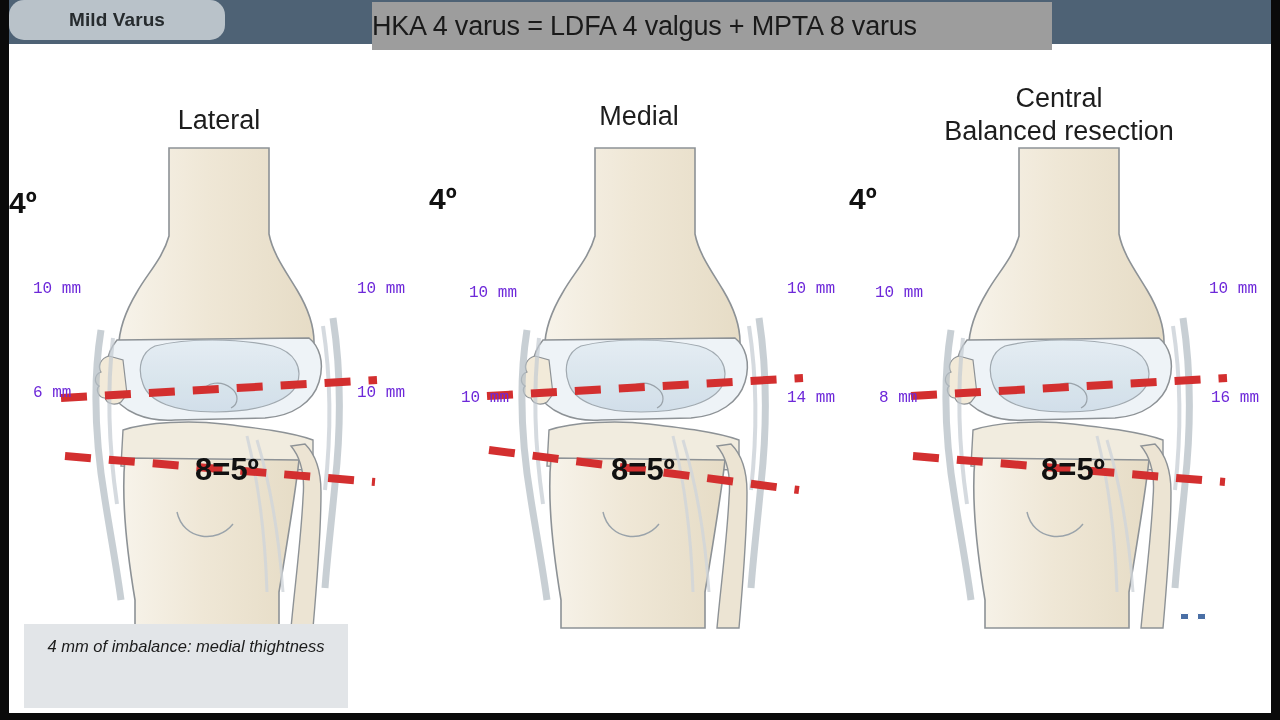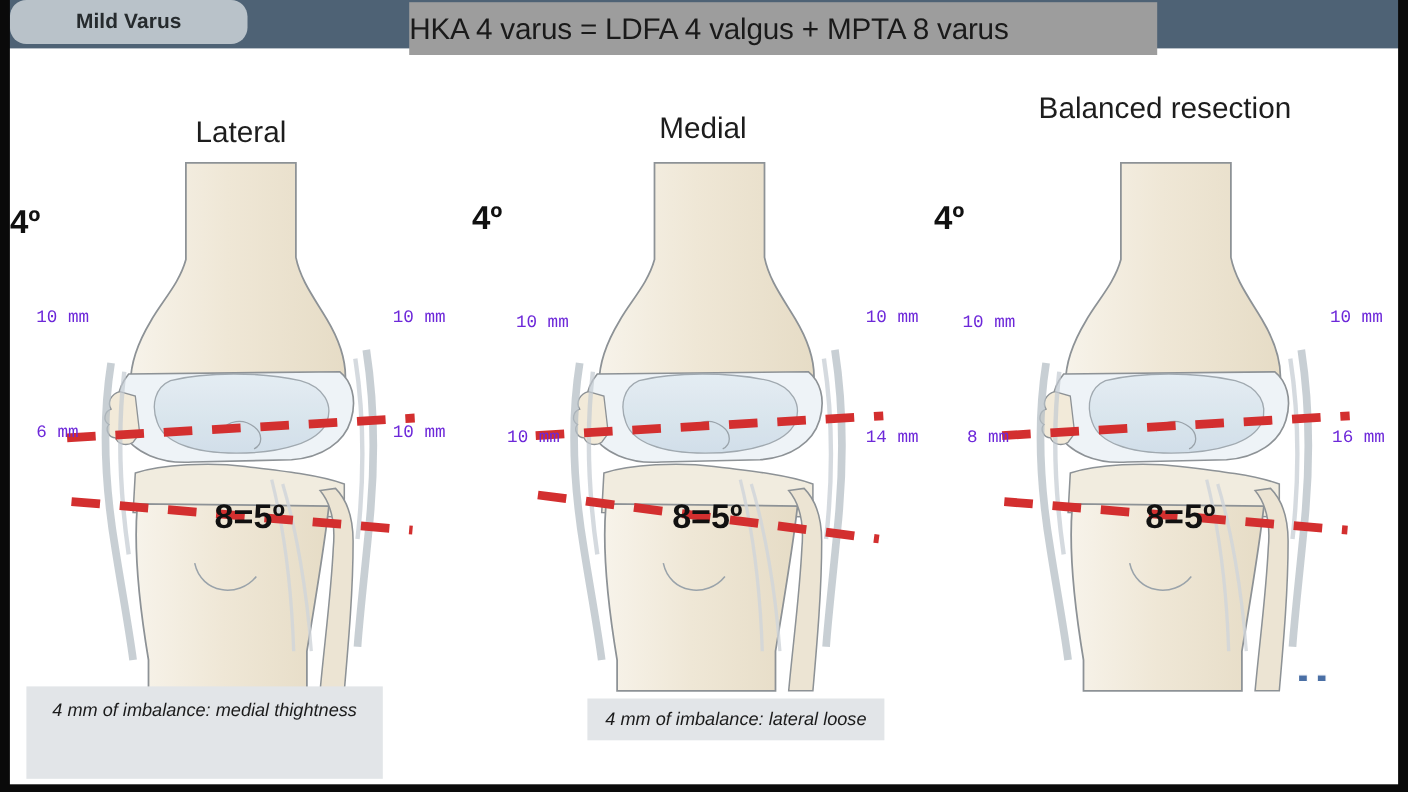--- a/index.html
+++ b/index.html
@@ -306,28 +306,26 @@
       </div>
 
       <div class="deg-top">4º</div>
       <div class="deg-bottom">8=5º</div>
 
       <div class="mm mm-fem-l">10 mm</div>
       <div class="mm mm-fem-r">10 mm</div>
       <div class="mm mm-tib-l">10 mm</div>
       <div class="mm mm-tib-r">14 mm</div>
 
-      <div class="caption caption-2">
-        <span class="caption-line">4 mm of imbalance: lateral loose</span>
-      </div>
     </div>
 
     <div class="panel panel-3">
 
       <div class="panel-heading">
+        <div>Central</div>
         <div>Balanced resection</div>
       </div>
 
       <div class="knee-wrap">
         <svg class="knee-svg" viewBox="0 0 336 490" preserveAspectRatio="xMidYMid meet">
           <defs>
             <linearGradient id="boneG3" x1="0" y1="0" x2="1" y2="0">
               <stop offset="0%" stop-color="#f7f3ea"></stop>
               <stop offset="45%" stop-color="#efe7d6"></stop>
               <stop offset="100%" stop-color="#e6dcc6"></stop>

